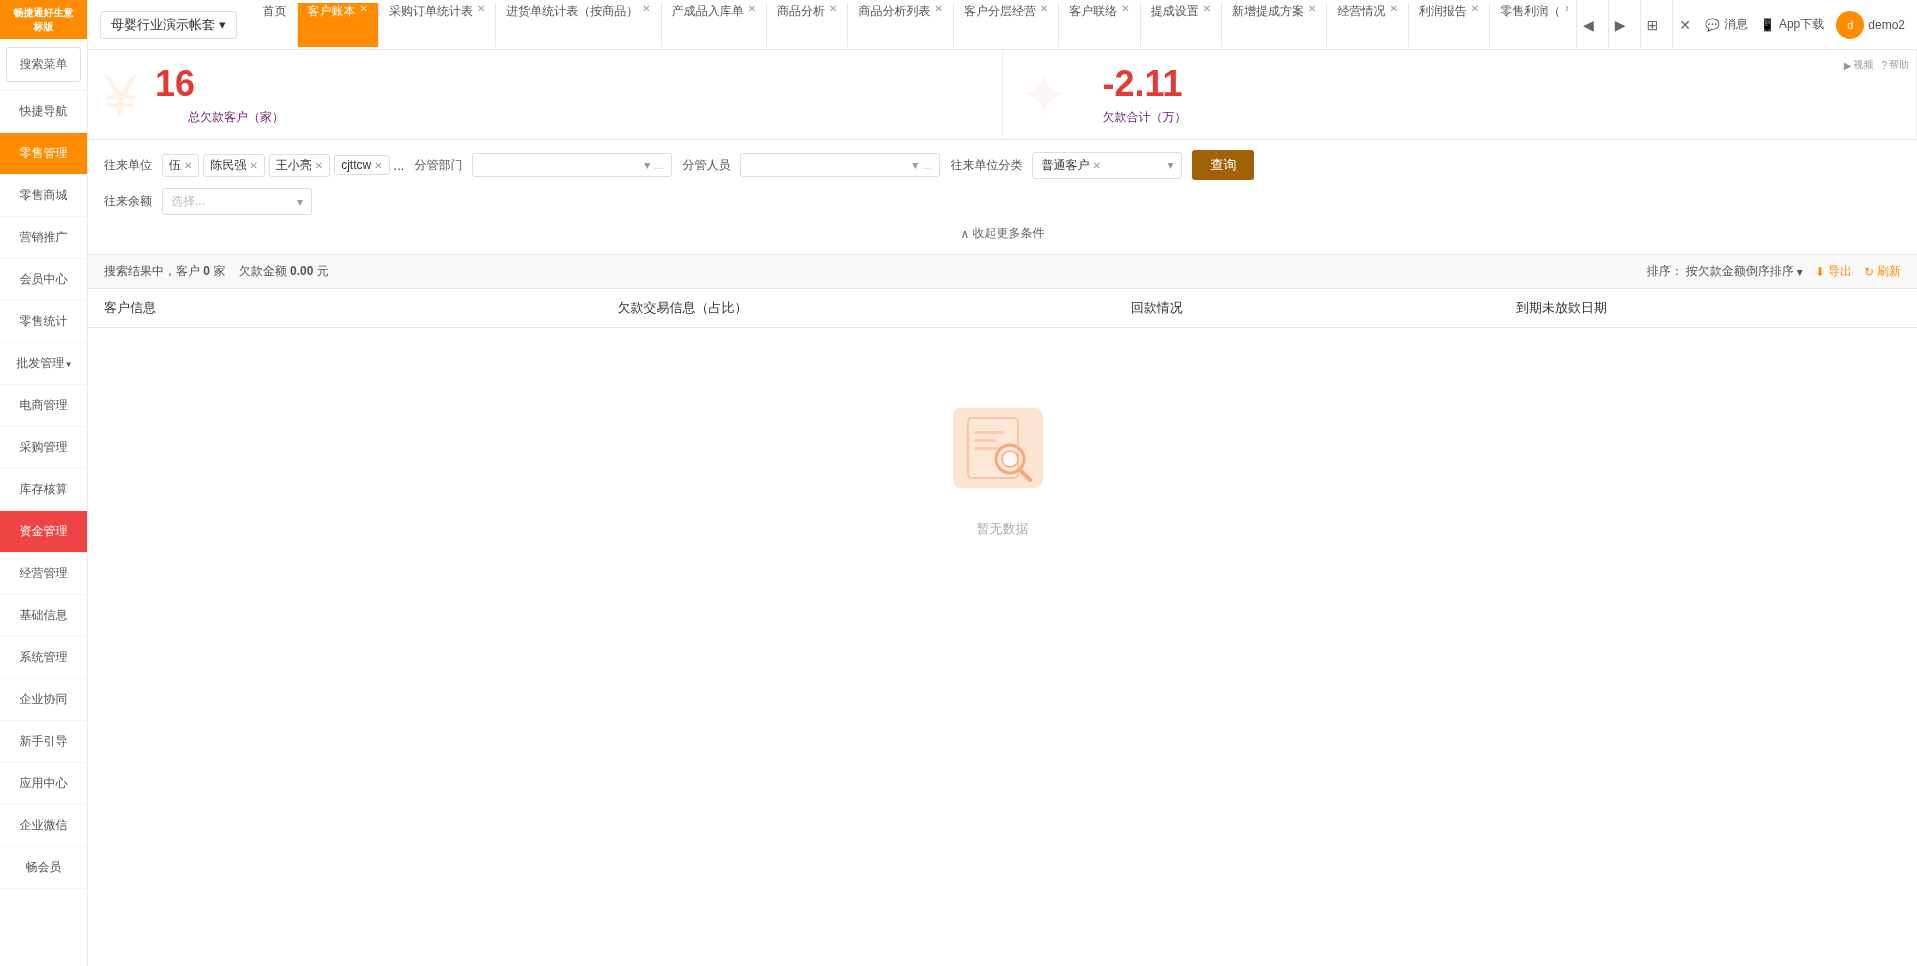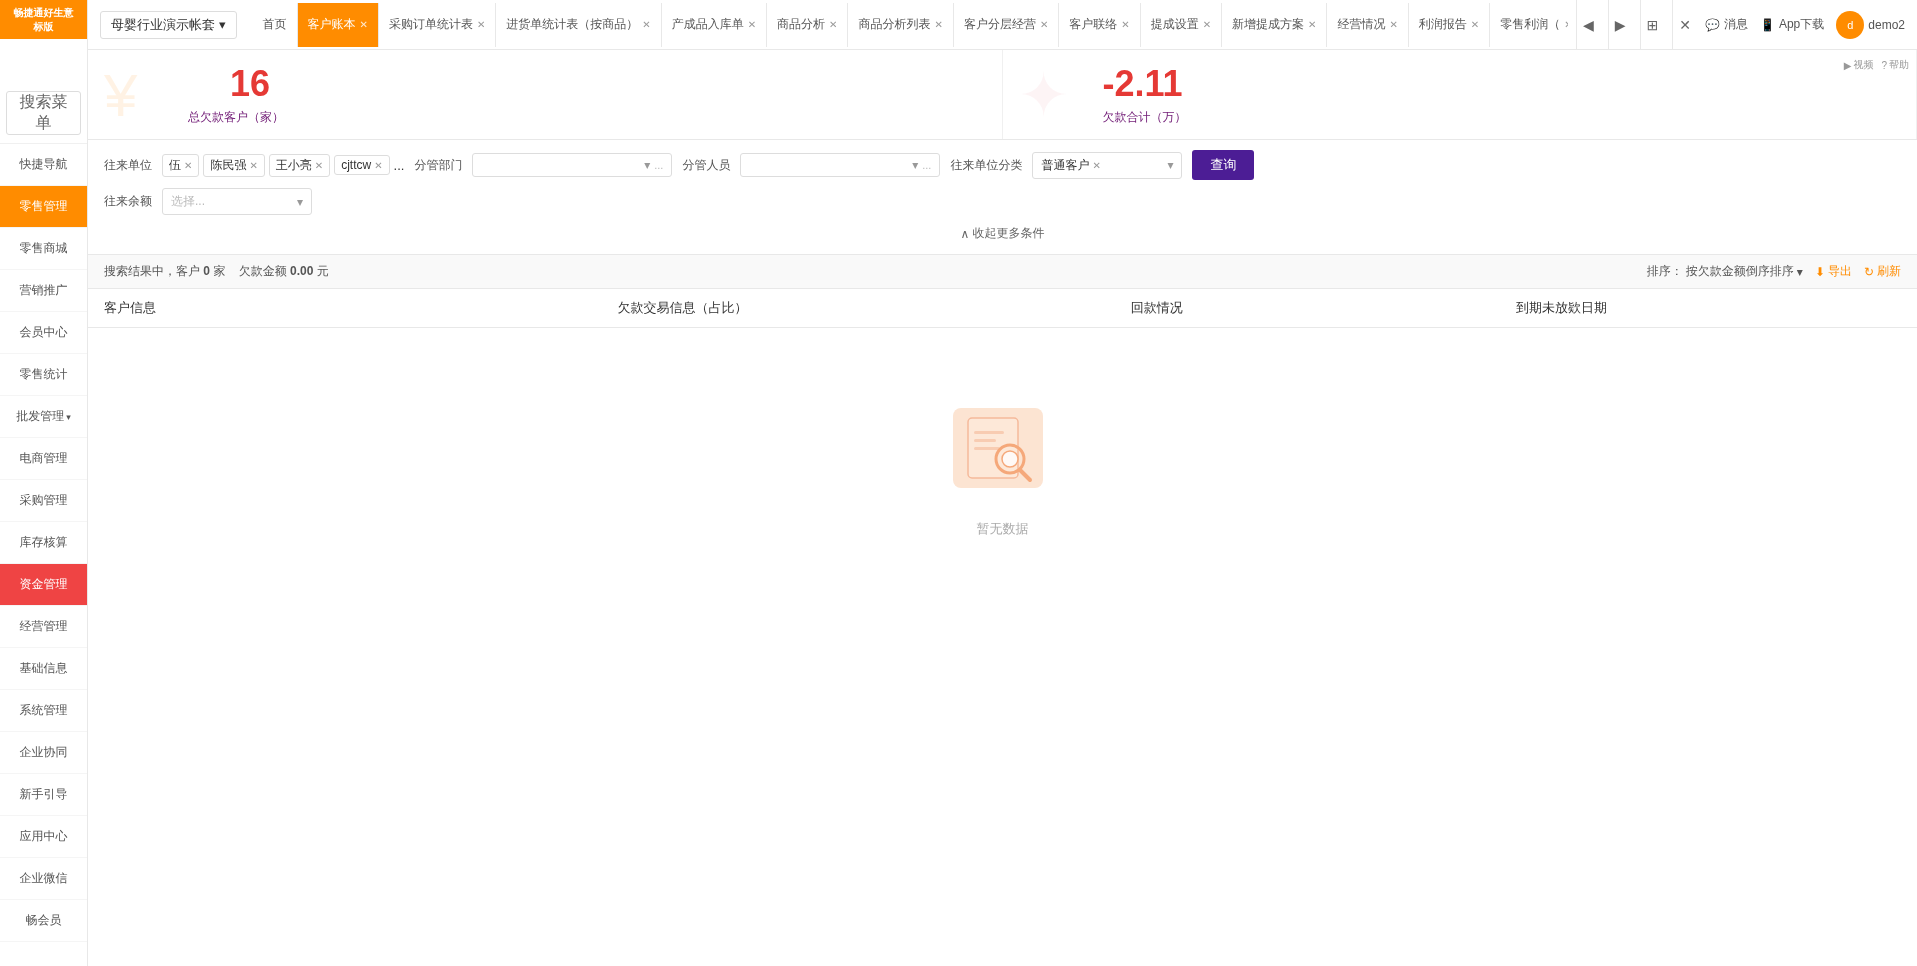--- a/index.html
+++ b/index.html
@@ -6,34 +6,34 @@
     body { background: #f5f5f5; font-size: 13px; color: #333; overflow: hidden; }
 
     
     .app-wrapper { display: flex; height: 966px; width: 1917px; }
 
     
     .sidebar { width: 88px; background: #fff; border-right: 1px solid #e8e8e8; display: flex; flex-direction: column; flex-shrink: 0; }
     .sidebar-logo { background: #ff8c00; height: 39px; display: flex; align-items: center; justify-content: center; color: #fff; font-size: 12px; font-weight: bold; flex-shrink: 0; }
     .sidebar-logo-inner { text-align: center; line-height: 1.3; }
     .sidebar-search { padding: 8px 6px; border-bottom: 1px solid #f0f0f0; }
-    .sidebar-search-btn { width: 100%; background: none; border: 1px solid #ddd; border-radius: 3px; padding: 0 6px; font-size: 16px; color: #666; cursor: pointer; text-align: center; margin-top: 44px; }
+    .sidebar-search-btn { width: 100%; background: none; border: 1px solid #ddd; border-radius: 3px; padding: 8px 6px; font-size: 12px; color: #666; cursor: pointer; text-align: center; }
     .sidebar-nav-item { padding: 12px 6px; text-align: center; font-size: 12px; color: #555; cursor: pointer; border-bottom: 1px solid #f5f5f5; display: flex; flex-direction: column; align-items: center; gap: 4px; }
     .sidebar-nav-item.active { background: #ff8c00; color: #fff; }
     .sidebar-nav-item.has-sub { display: flex; flex-direction: row; justify-content: center; align-items: center; gap: 2px; }
     .chevron-icon { font-size: 9px; }
 
     
     .main-content { flex: 1; display: flex; flex-direction: column; overflow: hidden; }
 
     
     .top-bar { height: 50px; background: #fff; border-bottom: 1px solid #e8e8e8; display: flex; align-items: center; padding: 0 12px; gap: 8px; flex-shrink: 0; }
     .top-dropdown { display: flex; align-items: center; gap: 4px; font-size: 13px; color: #333; border: 1px solid #ddd; border-radius: 3px; padding: 4px 10px; cursor: pointer; margin-right: 8px; }
     .tab-bar { display: flex; align-items: center; flex: 1; overflow: hidden; gap: 0; }
-    .tab-item { display: flex; align-items: center; gap: 4px; padding: 0 10px; height: 44px; font-size: 12px; color: #555; cursor: pointer; border-right: 1px solid #e8e8e8; white-space: nowrap; position: relative; }
+    .tab-item { display: flex; gap: 4px; padding: 0 10px; height: 44px; font-size: 12px; color: #555; cursor: pointer; border-right: 1px solid #e8e8e8; white-space: nowrap; position: relative; }
     .tab-item.active { background: #ff8c00; color: #fff; }
     .tab-close { font-size: 10px; color: #999; cursor: pointer; }
     .tab-item.active .tab-close { color: rgba(255,255,255,0.8); }
     .tab-nav-btn { padding: 0 6px; cursor: pointer; color: #666; font-size: 14px; height: 50px; display: flex; align-items: center; border-left: 1px solid #e8e8e8; }
     .top-right { display: flex; align-items: center; gap: 12px; margin-left: auto; flex-shrink: 0; }
     .top-right-item { display: flex; align-items: center; gap: 4px; font-size: 12px; color: #555; cursor: pointer; }
     .avatar { width: 28px; height: 28px; border-radius: 50%; background: #ff8c00; display: flex; align-items: center; justify-content: center; color: #fff; font-size: 11px; }
 
     
     .page-area { flex: 1; display: flex; flex-direction: column; overflow: hidden; background: #f5f5f5; }
@@ -244,21 +244,21 @@
         </div>
       </div>
     </div>
 
     <div class="page-area">
 
       <div class="stats-bar">
 
         <div class="stat-item">
           <div style="position:absolute;left:16px;top:50%;transform:translateY(-50%);opacity:0.1;font-size:60px;color:#ff8c00;">¥</div>
-          <div class="stat-value red" style="margin-left:112px;">16</div>
+          <div class="stat-value red" style="margin-left:37px;">16</div>
           <div class="stat-label" style="margin-left:70px;">总欠款客户（家）</div>
         </div>
 
         <div class="stat-item">
           <div style="position:absolute;left:16px;top:50%;transform:translateY(-50%);opacity:0.08;font-size:60px;color:#e97a8a;">✦</div>
           <div class="stat-value red" style="margin-left:70px;">-2.11</div>
           <div class="stat-label" style="margin-left:70px;">欠款合计（万）</div>
         </div>
 
 
@@ -313,21 +313,21 @@
 
           <span class="filter-label">往来单位分类</span>
           <div class="filter-select" style="min-width:150px;">
             <div class="filter-tag" style="border:none;padding:0;margin:0;">
               <span>普通客户</span>
               <span class="tag-close">✕</span>
             </div>
             <span class="arrow">▾</span>
           </div>
 
-          <button style="background:#4c1d95;color:#fff;border:none;border-radius:3px;padding:6px 18px;font-size:13px;cursor:pointer;">查询</button>
+          <button style="background:#a16207;color:#fff;border:none;border-radius:3px;padding:6px 18px;font-size:13px;cursor:pointer;">查询</button>
         </div>
 
         <div class="filter-row">
           <span class="filter-label">往来余额</span>
           <div class="filter-select" style="min-width:150px;">
             <span style="color:#bbb;">选择...</span>
             <span class="arrow">▾</span>
           </div>
         </div>
 

